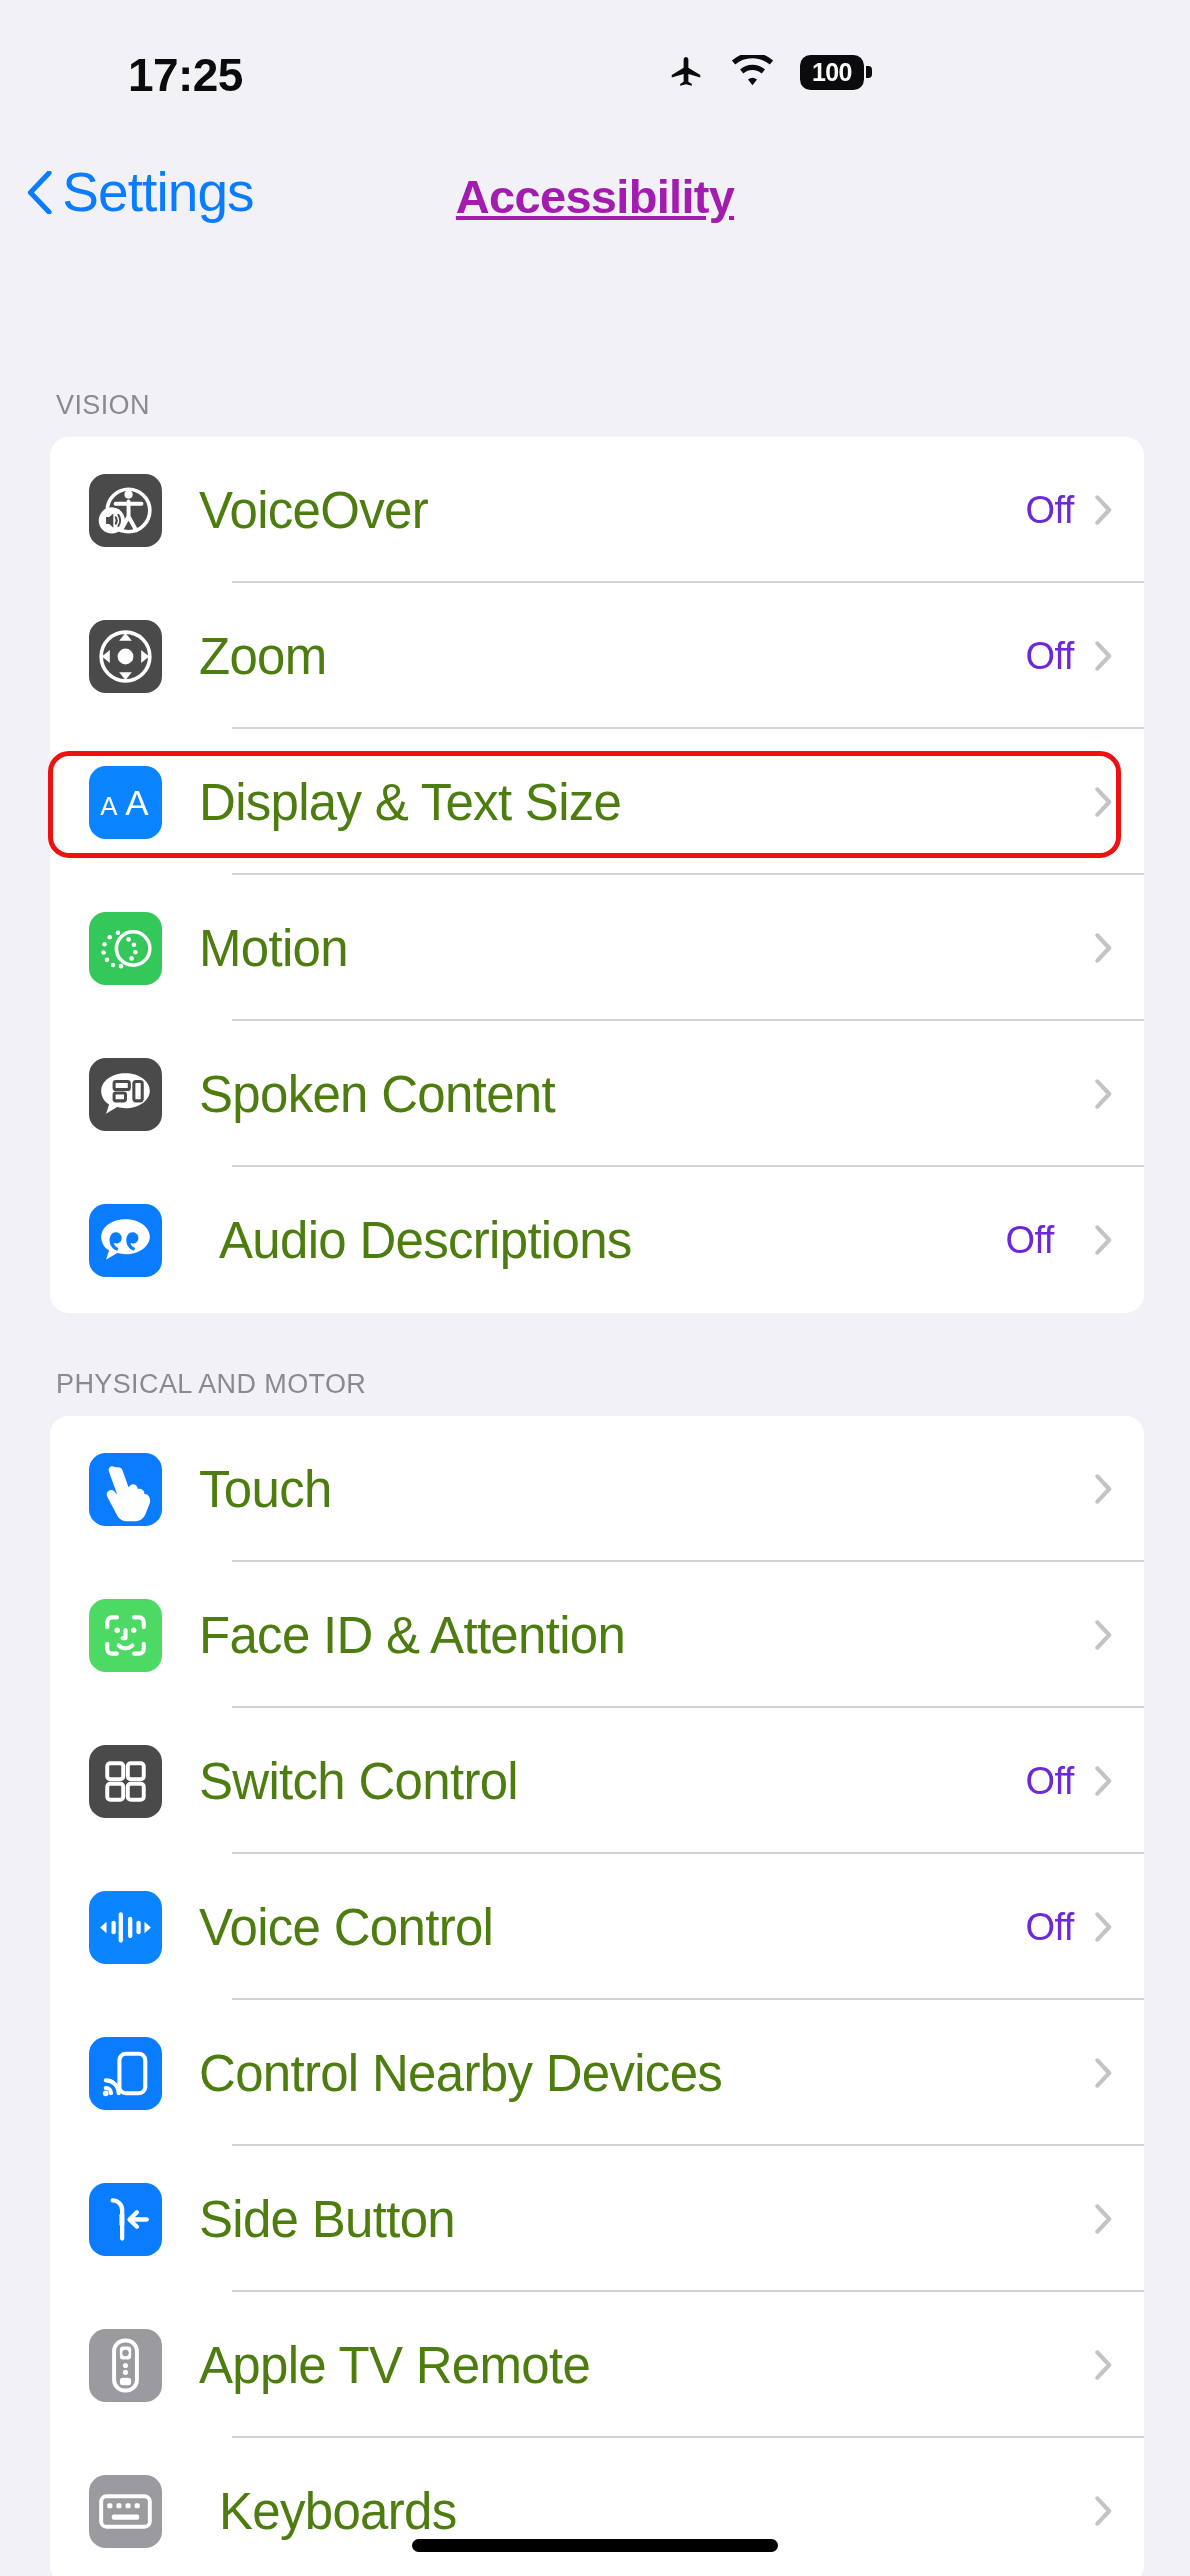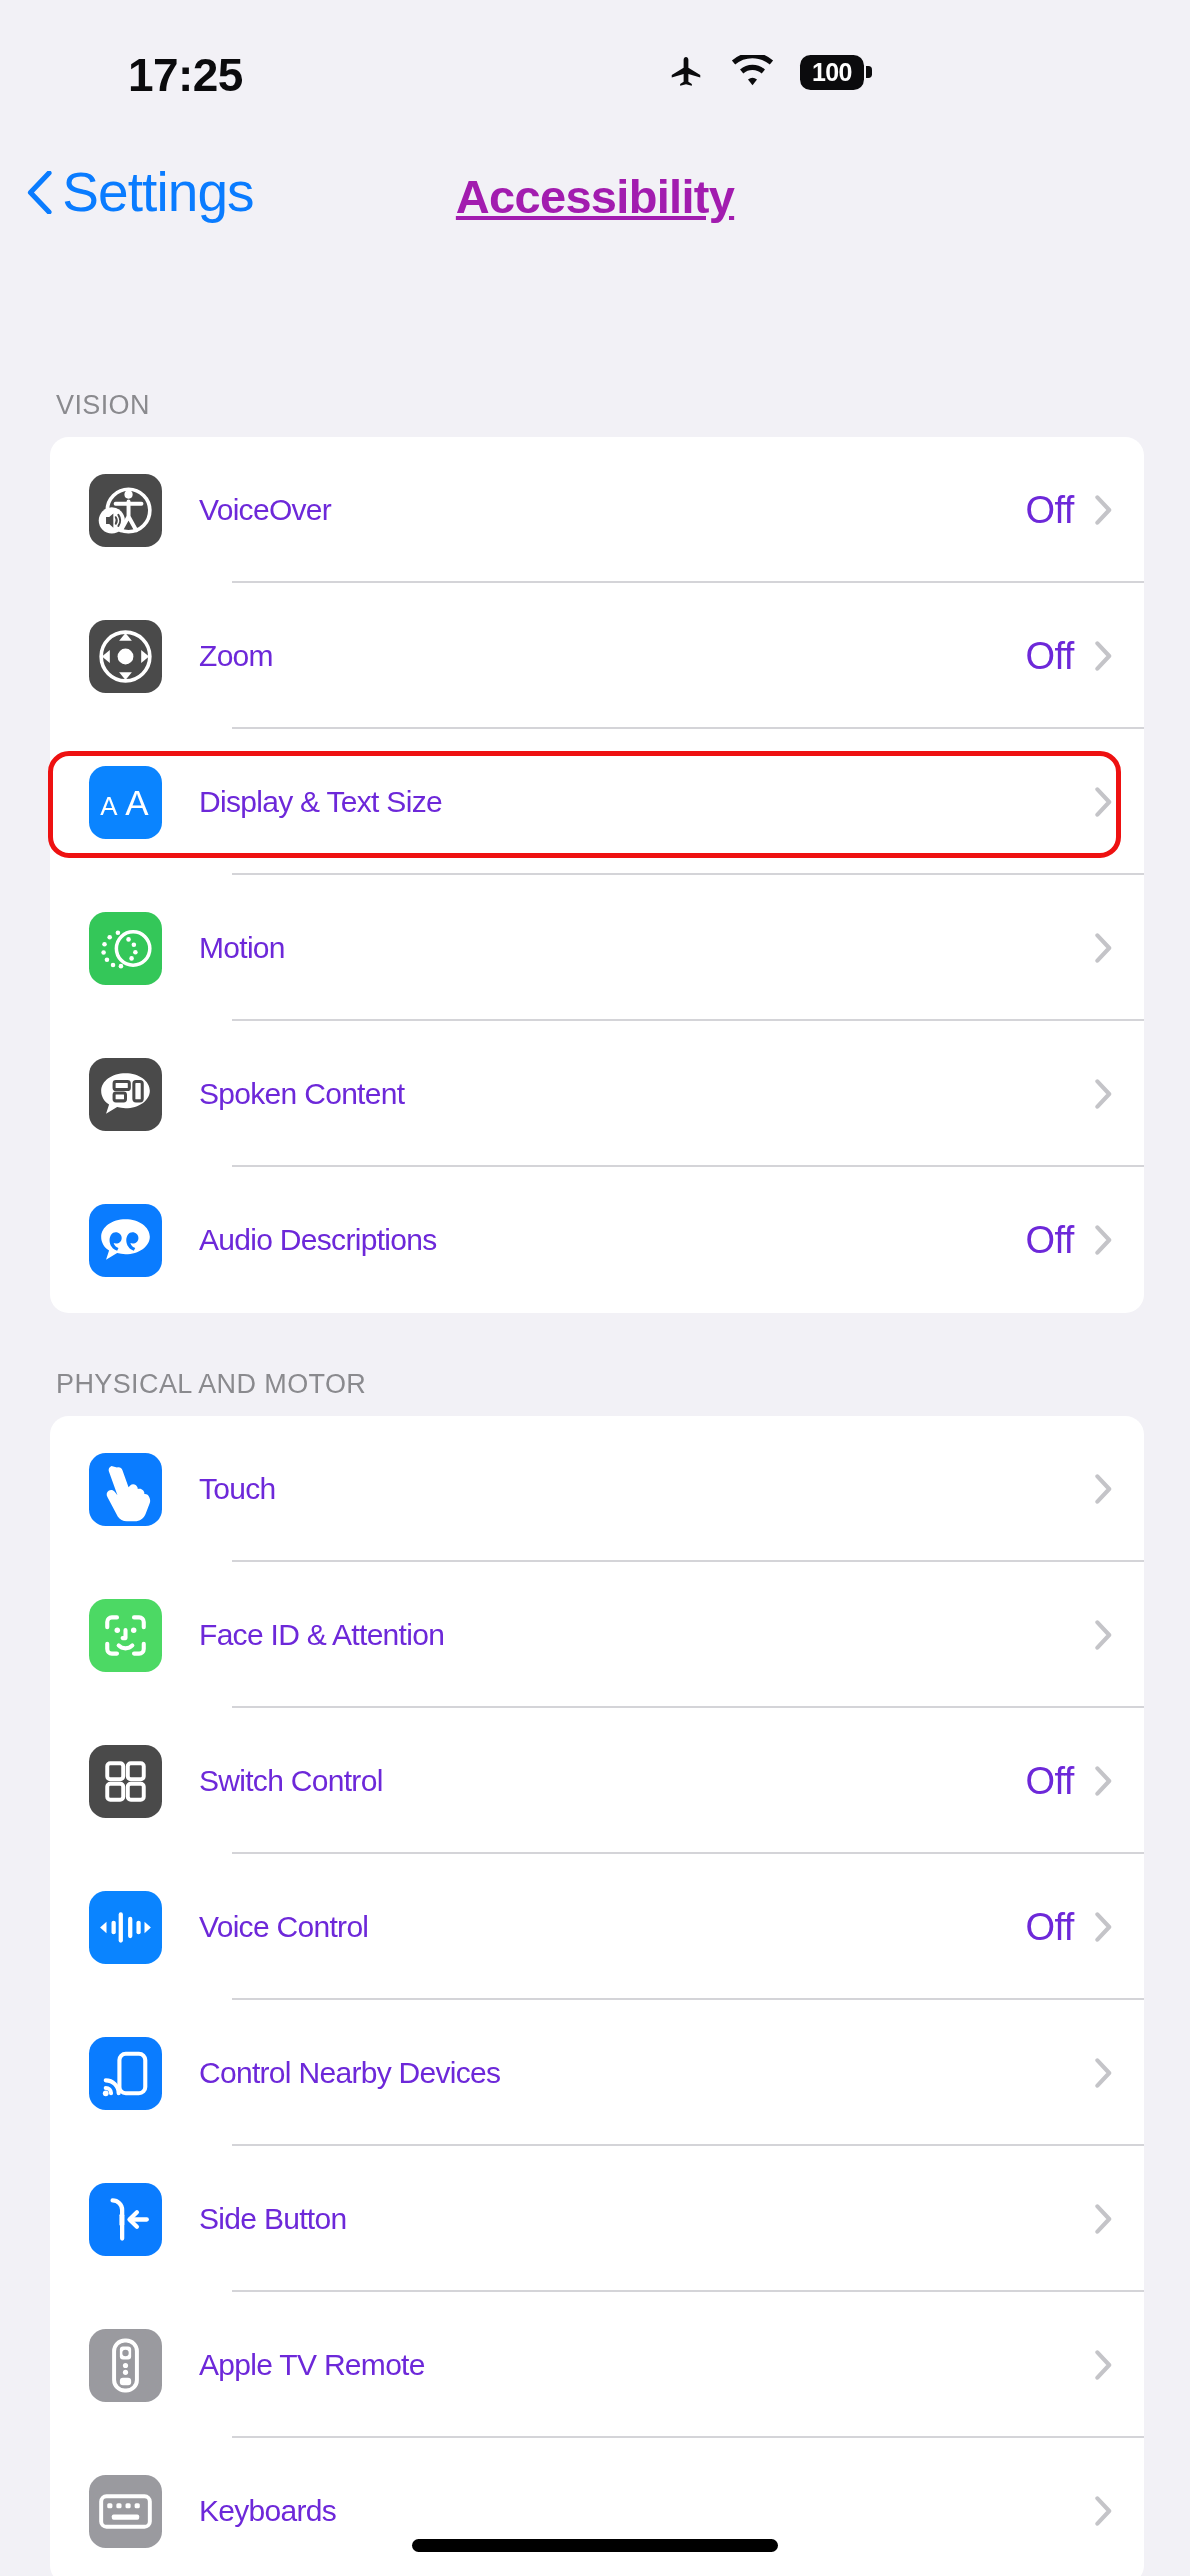--- a/index.html
+++ b/index.html
@@ -147,21 +147,21 @@
   .row {
     position: relative;
     display: flex;
     align-items: center;
     height: 146px;
     padding-left: 39px;
     padding-right: 32px;
     cursor: pointer;
   }
   .row.first-row { border-top-left-radius: 18.6px; border-top-right-radius: 18.6px; }
-  .row.last-row  { border-bottom-left-radius: 18.6px; border-bottom-right-radius: 18.6px; }
+  .row.last-row  { border-bottom-left-radius: 18.6px; border-bottom-right-radius: 18.6px; gap: 20px; }
 
   .row-divider {
     position: absolute;
     left: 182px;
     right: 0;
     bottom: 0;
     height: 1.9px;
     background: #d4d4d8;
   }
 
@@ -172,22 +172,22 @@
     flex: 0 0 auto;
     display: flex;
     align-items: center;
     justify-content: center;
     overflow: hidden;
   }
   .row-icon svg { display: block; }
 
   .row-label {
     margin-left: 37px;
-    font-size: 30px;
-    color: #6d28d9;
+    font-size: 51px;
+    color: #4d7c0f;
     letter-spacing: -0.7px;
     flex: 1 1 auto;
     white-space: nowrap;
   }
 
   .row-value {
     font-size: 38px;
     color: #6d28d9;
     letter-spacing: -0.6px;
     margin-right: 21px;

